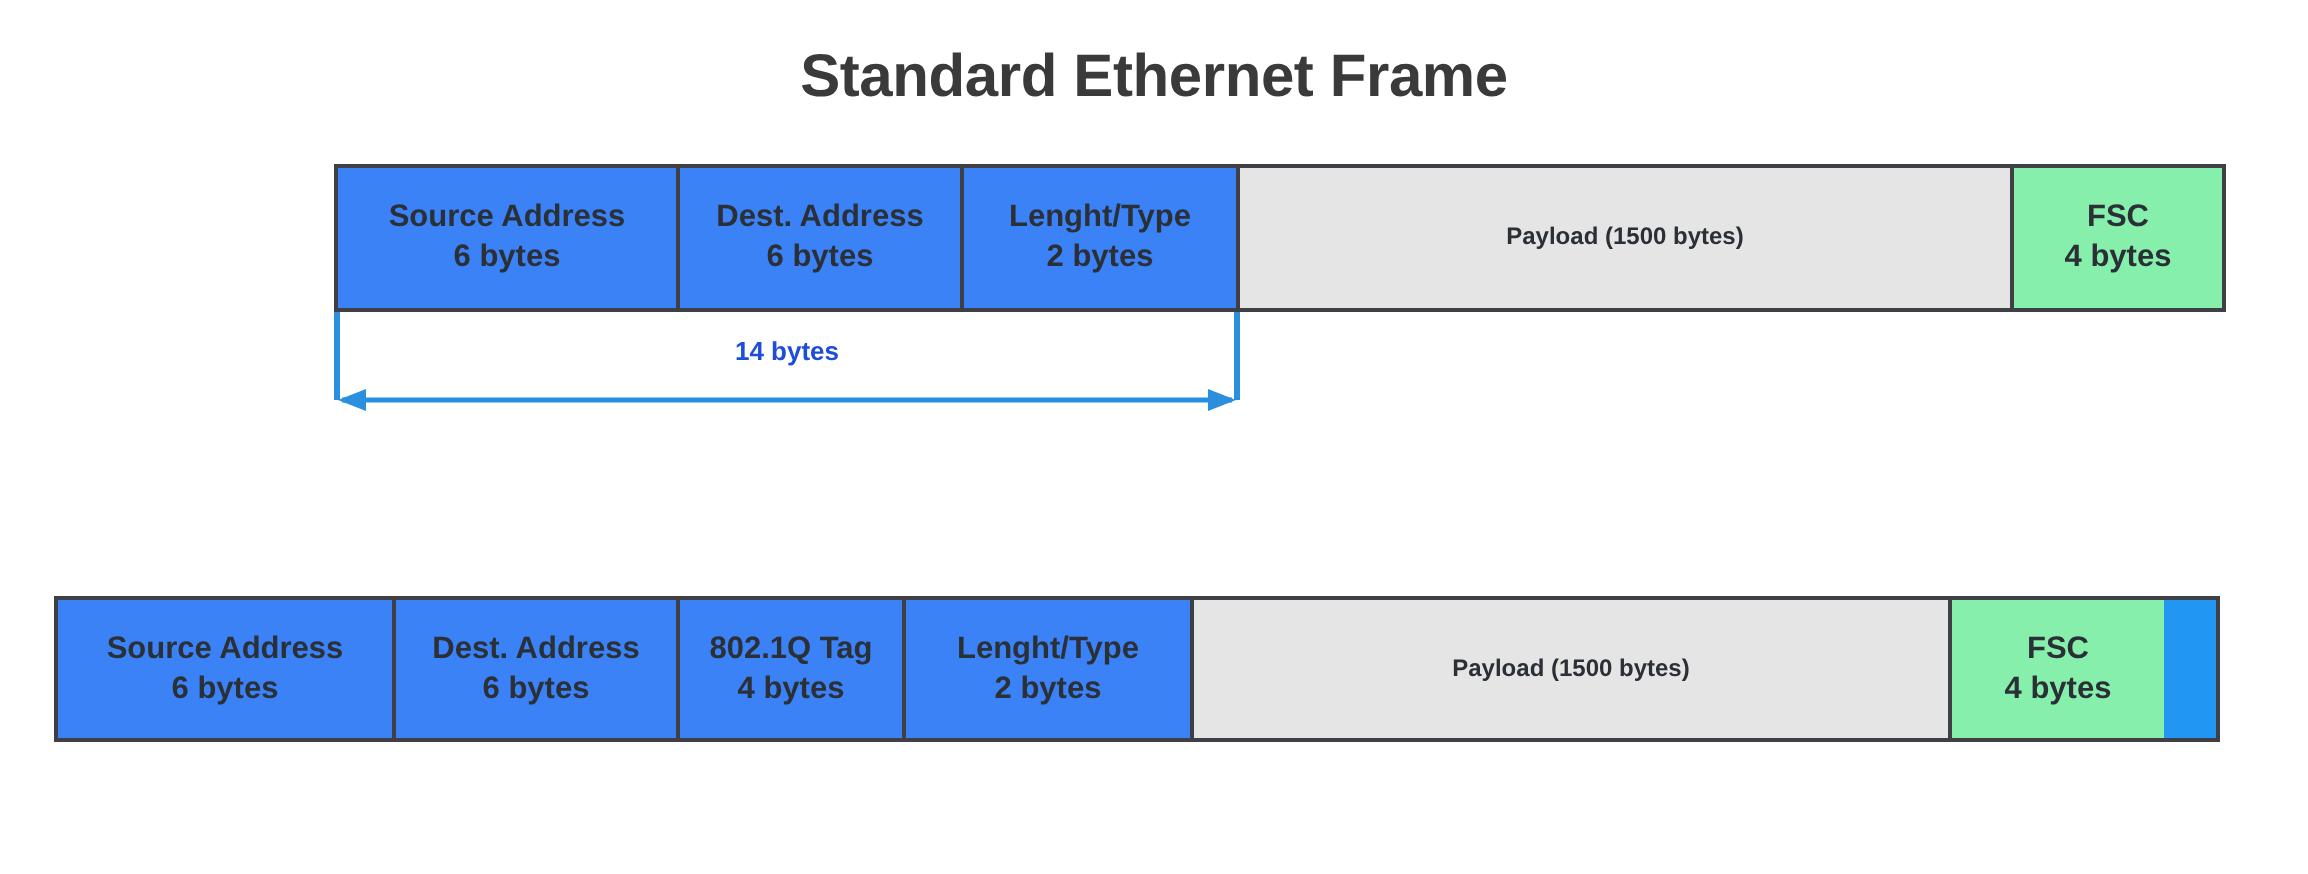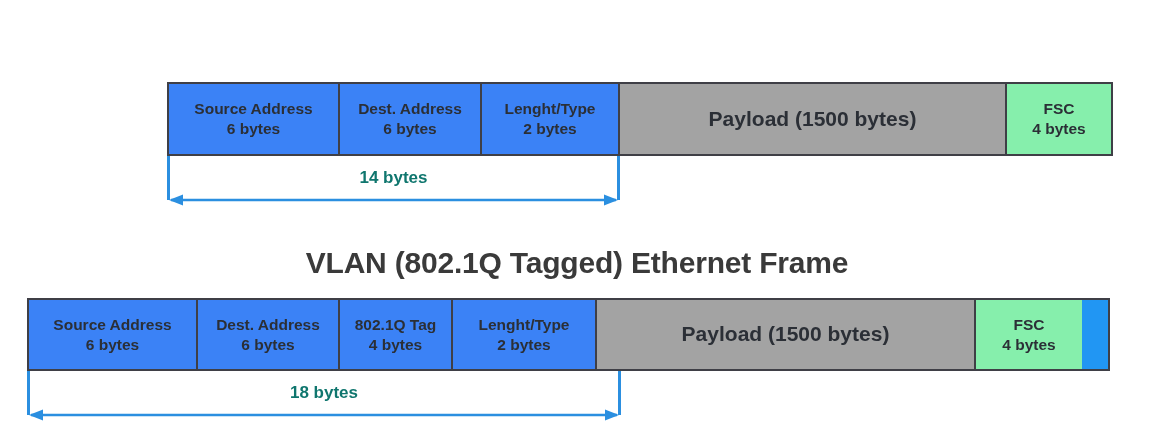--- a/index.html
+++ b/index.html
@@ -65,51 +65,52 @@
     color: #2b2f36;
     font-size: 15.5px;
     font-weight: bold;
     line-height: 1.28;
     text-align: center;
     overflow: hidden;
     white-space: nowrap;
   }
   .cell:last-child { border-right: none; }
   .cell.payload {
-    background: #a3a3a3;
-    font-size: 21px;
+    background: #e5e5e5;
+    font-size: 12px;
   }
   .cell.fsc { background: #86efac; }
   .cell .line2 { display: block; }
 
   
   .dim {
     position: absolute;
     height: 52px;
   }
   .dim-1 { left: 167px; top: 156px; width: 453px; }
   .dim-2 { left: 27px; top: 371px; width: 594px; }
   .dim svg { display: block; overflow: visible; }
   .dim-label {
     position: absolute;
     left: 0;
     width: 100%;
     text-align: center;
     top: 12px;
-    color: #0f766e;
-    font-size: 17px;
+    color: #1d4ed8;
+    font-size: 13px;
     font-weight: bold;
     white-space: nowrap;
   }
 </style>
 </head>
 <body>
 
 <div class="diagram">
 
+  <div class="title title-1">Standard Ethernet Frame</div>
 
   <div class="frame frame-1">
     <div class="cell" style="width:171px">
       <span>Source Address</span>
       <span class="line2">6 bytes</span>
     </div>
     <div class="cell" style="width:142px">
       <span>Dest. Address</span>
       <span class="line2">6 bytes</span>
     </div>
@@ -130,21 +131,20 @@
     <svg width="453" height="52" viewBox="0 0 453 52" aria-hidden="true">
       <line x1="1.5" y1="0" x2="1.5" y2="44" stroke="#2b8fe0" stroke-width="3"></line>
       <line x1="451.5" y1="0" x2="451.5" y2="44" stroke="#2b8fe0" stroke-width="3"></line>
       <line x1="4" y1="44" x2="449" y2="44" stroke="#2b8fe0" stroke-width="2.6"></line>
       <polygon points="2,44 16,38.5 16,49.5" fill="#2b8fe0"></polygon>
       <polygon points="451,44 437,38.5 437,49.5" fill="#2b8fe0"></polygon>
     </svg>
     <div class="dim-label">14 bytes</div>
   </div>
 
-  <div class="title title-2">VLAN (802.1Q Tagged) Ethernet Frame</div>
 
   <div class="frame frame-2">
     <div class="cell" style="width:169px">
       <span>Source Address</span>
       <span class="line2">6 bytes</span>
     </div>
     <div class="cell" style="width:142px">
       <span>Dest. Address</span>
       <span class="line2">6 bytes</span>
     </div>
@@ -158,24 +158,14 @@
     </div>
     <div class="cell payload" style="width:379px">
       <span>Payload (1500 bytes)</span>
     </div>
     <div class="cell fsc" style="width:106px">
       <span>FSC</span>
       <span class="line2">4 bytes</span>
     </div>
   </div>
 
-  <div class="dim dim-2">
-    <svg width="594" height="52" viewBox="0 0 594 52" aria-hidden="true">
-      <line x1="1.5" y1="0" x2="1.5" y2="44" stroke="#2b8fe0" stroke-width="3"></line>
-      <line x1="592.5" y1="0" x2="592.5" y2="44" stroke="#2b8fe0" stroke-width="3"></line>
-      <line x1="4" y1="44" x2="590" y2="44" stroke="#2b8fe0" stroke-width="2.6"></line>
-      <polygon points="2,44 16,38.5 16,49.5" fill="#2b8fe0"></polygon>
-      <polygon points="592,44 578,38.5 578,49.5" fill="#2b8fe0"></polygon>
-    </svg>
-    <div class="dim-label">18 bytes</div>
-  </div>
 
 </div>
 
 </body></html>

